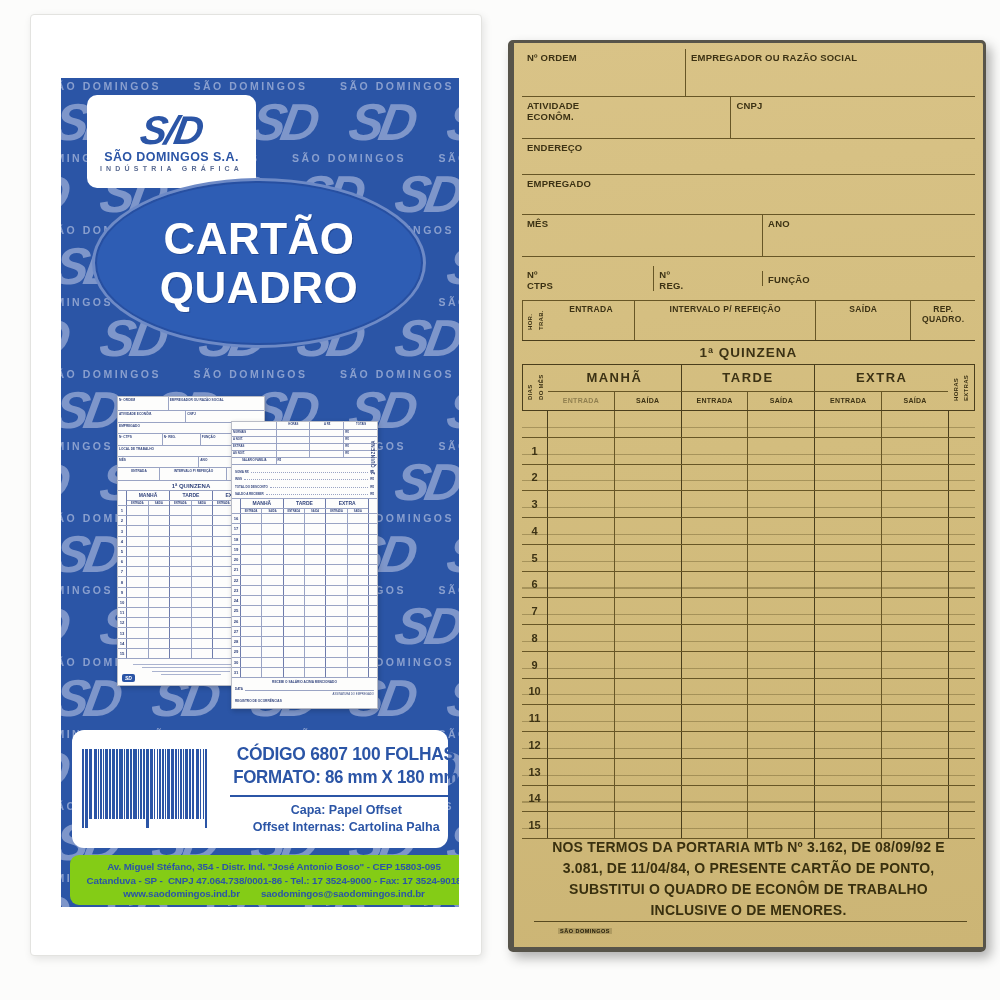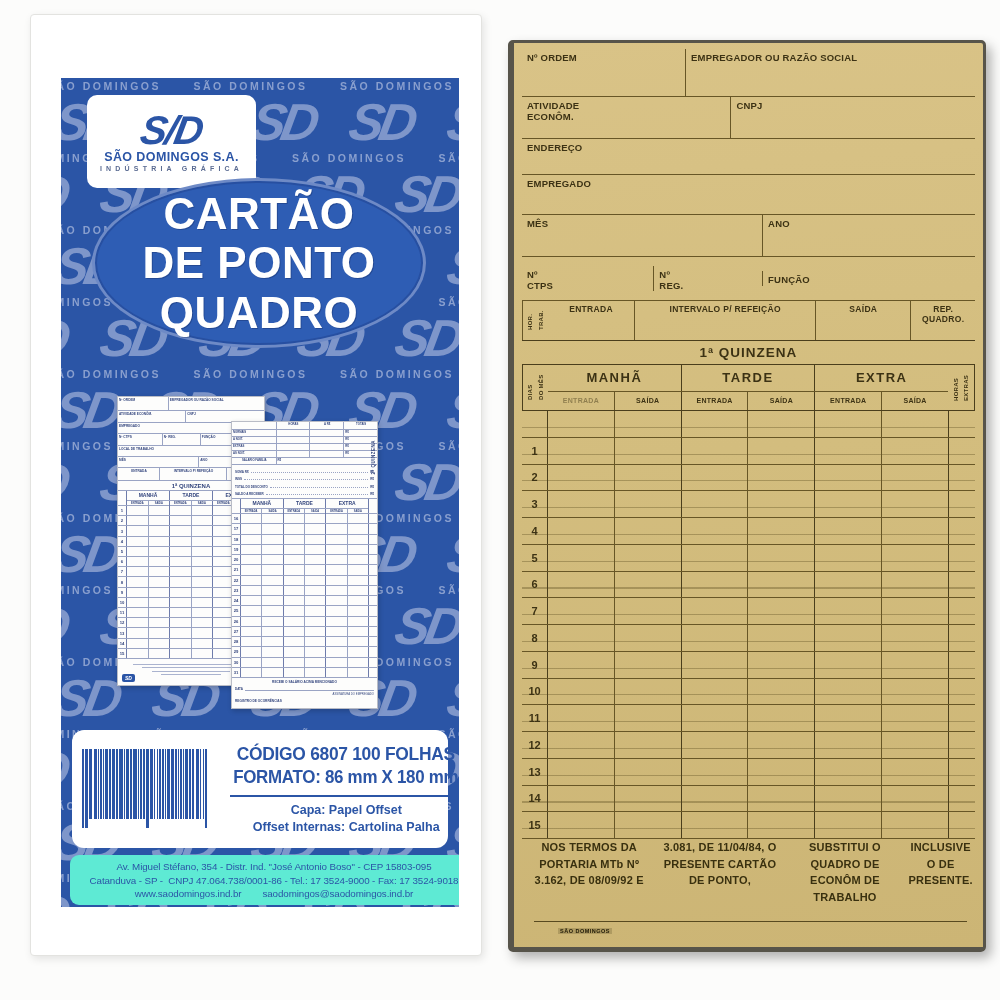--- a/index.html
+++ b/index.html
@@ -91,22 +91,22 @@
   .bar{display:inline-block;background:var(--blue);margin-right:1.1px;height:70px;}
   .bar.tall{height:79px;}
   #bc-digits{font-size:10.5px;font-weight:bold;color:var(--blue);letter-spacing:3.2px;margin-top:1px;white-space:nowrap;}
   #product-info{flex:1;text-align:center;color:var(--blue);margin-left:8px;}
   .pi-code{font-size:18.5px;font-weight:800;letter-spacing:-.3px;transform:scaleX(.94);white-space:nowrap;}
   .pi-format{font-size:18px;font-weight:800;letter-spacing:-.3px;transform:scaleX(.94);margin-top:2px;white-space:nowrap;}
   .pi-rule{border-top:2.5px solid var(--blue);margin:7px 4px 5px;}
   .pi-sub{font-size:12.5px;font-weight:800;line-height:1.3;}
 
   
-  #address-panel{position:absolute;left:9px;top:777px;width:408px;height:50px;background:#5eead4;border-radius:9px;
-    z-index:5;text-align:center;color:var(--blue);font-weight:normal;padding-top:5px;}
+  #address-panel{position:absolute;left:9px;top:777px;width:408px;height:50px;background:#84cc16;border-radius:9px;
+    z-index:5;text-align:center;color:var(--blue);font-weight:bold;padding-top:5px;}
   .addr-line{font-size:9.8px;line-height:1.38;letter-spacing:-.1px;white-space:pre;}
 
   
   #time-card{position:absolute;left:508px;top:40px;width:478px;height:912px;
     background:linear-gradient(175deg,#d9c387 0%,#d3bd7e 45%,#ccb575 100%);
     border:3px solid #57544a;border-left-width:6px;border-bottom-width:5px;border-radius:5px;
     box-shadow:5px 6px 12px rgba(0,0,0,.30);}
   #time-card-inner{position:absolute;inset:0;padding:6px 8px 2px;display:flex;flex-direction:column;color:var(--ink);}
   .f-row{display:flex;border-bottom:1.5px solid var(--line);}
   .f-cell{position:relative;overflow:hidden;}
@@ -134,22 +134,22 @@
   .ll{border-left:1px solid var(--line);}
   .faded{opacity:.45;}
   #tc-days{flex:1;display:flex;flex-direction:column;}
   .g-row{flex:1;display:flex;border-bottom:1.4px solid var(--line);
     background:linear-gradient(to bottom,transparent calc(64% - .5px),rgba(95,80,34,.38) calc(64% - .5px),
       rgba(95,80,34,.38) calc(64% + .5px),transparent calc(64% + .5px));}
   .g-day{flex:0 0 26px;border-right:1.8px solid var(--line-heavy);font-size:11px;font-weight:800;color:var(--ink);
     display:flex;align-items:center;justify-content:center;}
   .g-slot{flex:1;}
   .g-extra{flex:0 0 27px;border-left:1.8px solid var(--line-heavy);}
-  #tc-legal{height:80px;flex:0 0 80px;display:flex;flex-direction:row;justify-content:center;text-align:center;
-    font-size:11px;font-weight:800;color:#39300f;line-height:1.5;letter-spacing:.2px;}
+  #tc-legal{height:80px;flex:0 0 80px;display:flex;flex-direction:column;justify-content:center;text-align:center;
+    font-size:14px;font-weight:800;color:#39300f;line-height:1.5;letter-spacing:.2px;}
   #tc-foot{height:26px;flex:0 0 26px;position:relative;}
   .tc-rule{border-top:1.8px solid #584a20;margin:2px 8px 0 12px;}
   #tc-mark{position:absolute;left:36px;top:9px;font-size:5.5px;font-weight:800;color:#1f1906;
     letter-spacing:.5px;background:rgba(40,32,8,.18);padding:0 2px;}
 </style>
 </head>
 <body>
 
 <div id="stage">
 
@@ -255,21 +255,20 @@
         </div>
 
       <div id="logo-box">
         <div id="logo-monogram">S/D</div>
         <div id="logo-company">SÃO DOMINGOS S.A.</div>
         <div id="logo-tagline">INDÚSTRIA GRÁFICA</div>
       </div>
 
       <div id="title-oval">
         <div class="title-line">CARTÃO</div>
-        <div class="title-line">DE PONTO</div>
         <div class="title-line">QUADRO</div>
       </div>
 
       <div id="mini-front" class="mini">
           <div class="m-frow" style="height: 14px; flex: 0 0 14px;">
             <div class="m-cell" style="flex: 0 0 34%;">Nº ORDEM</div>
             <div class="m-cell m-bl">EMPREGADOR OU RAZÃO SOCIAL</div>
           </div>
           <div class="m-frow" style="height: 12px; flex: 0 0 12px;">
             <div class="m-cell" style="flex: 0 0 46%;">ATIVIDADE ECONÔM.</div>
@@ -1038,21 +1037,21 @@
             <div class="g-slot ll"></div>
             <div class="g-slot hl"></div>
             <div class="g-slot ll"></div>
             <div class="g-extra"></div>
           </div>
         </div>
       <div id="tc-legal">
         <div>NOS TERMOS DA PORTARIA MTb Nº 3.162, DE 08/09/92 E</div>
         <div>3.081, DE 11/04/84, O PRESENTE CARTÃO DE PONTO,</div>
         <div>SUBSTITUI O QUADRO DE ECONÔM DE TRABALHO</div>
-        <div>INCLUSIVE O DE PRESENTE.</div>
+        <div>INCLUSIVE O DE MENORES.</div>
       </div>
       <div id="tc-foot">
         <div class="tc-rule"></div>
         <div id="tc-mark">SÃO DOMINGOS</div>
       </div>
     </div>
   </div>
 </div>
 
 </body></html>

